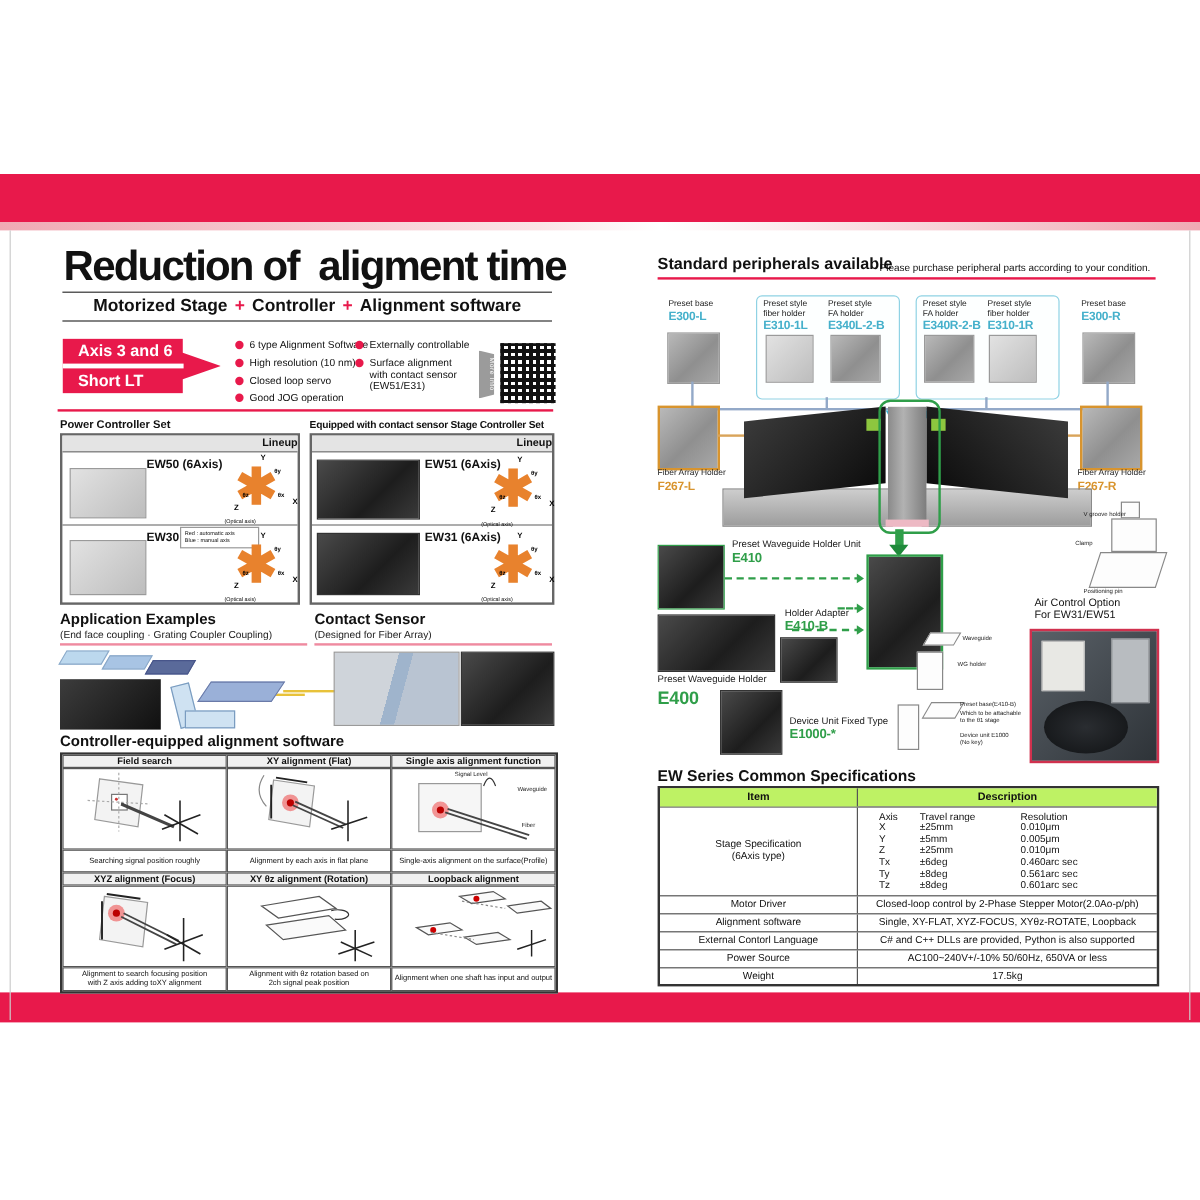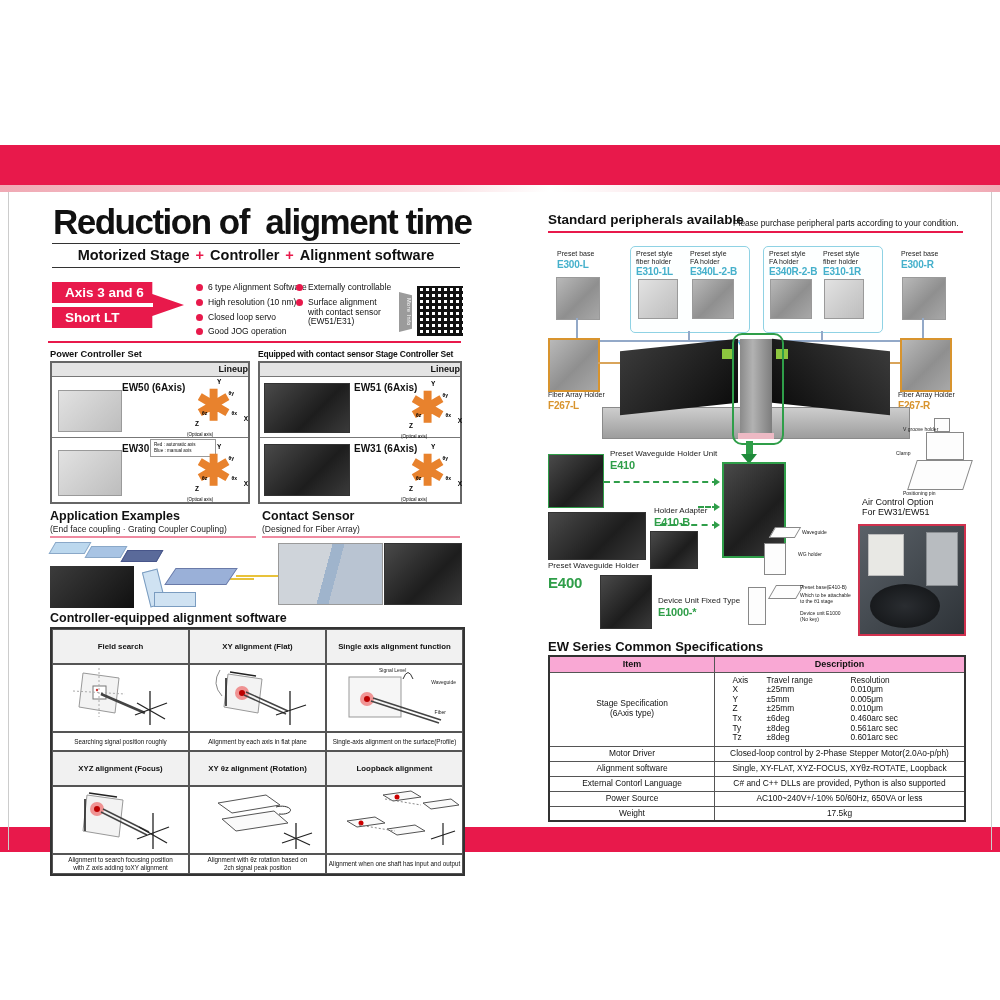--- a/index.html
+++ b/index.html
@@ -45,42 +45,42 @@
   .starg{position:absolute;left:4px;top:0;font-size:42px;line-height:50px;color:#e8822d;font-weight:bold}
   .al{position:absolute;font-size:6.5px;color:#000;font-weight:600}
   .al.y{top:-3px;left:25px}.al.x{right:-2px;bottom:13px}.al.z{left:3px;bottom:8px}
   .al.opt{left:-5px;bottom:-2px;font-size:4.5px;font-weight:400}
   .al.ty{top:9px;right:12px;font-size:5px}.al.tx{bottom:19px;right:9px;font-size:5px}.al.tz{bottom:19px;left:10px;font-size:5px}
   .notebox{position:absolute;border:1px solid #999;background:#fff;font-size:4.6px;line-height:1.3;padding:2px 3px;white-space:pre-line}
   .h2{position:absolute;font-weight:bold;font-size:12.5px}
   .h3sub{position:absolute;font-size:8.5px;color:#222}
   .sw{position:absolute;left:50px;top:627px;width:411px;display:grid;grid-template-columns:1fr 1fr 1fr;
       border:2px solid #333;background:#fff}
-  .swh{border:1px solid #555;background:#f1f1f1;text-align:center;font-size:7.8px;font-weight:600;padding:12px 0}
+  .swh{border:1px solid #555;background:#f1f1f1;text-align:center;font-size:7.8px;font-weight:600;padding:0 0}
   .swb{border:1px solid #555;height:66px;position:relative;background:#fff;overflow:hidden}
   .swc{border:1px solid #555;min-height:15px;display:flex;align-items:center;justify-content:center;
        text-align:center;font-size:6.3px;line-height:1.25;white-space:pre-line;padding:1px}
   .dlbl{position:absolute;font-size:5px;color:#222}
   .ptype{position:absolute;font-size:7px;line-height:1.15;white-space:pre-line;color:#222}
   .pmodel{position:absolute;font-size:10px;font-weight:bold;color:#45b0cb;letter-spacing:-.2px}
   .group{position:absolute;border:1.5px solid #8fd2e4;border-radius:5px;background:#fdffff}
   .fam{color:#d8942e}
   .grn{color:#2f9e49}
   .cline{position:absolute;background:#93a9c8}
   .oline{position:absolute;background:#d9a45a}
   .gline{position:absolute;background:#2f9e49}
   .gdash{position:absolute;border-top:2px dashed #2f9e49}
   .gtri{position:absolute;width:0;height:0;border-top:4px solid transparent;border-bottom:4px solid transparent;border-left:6px solid #2f9e49}
   .spec{position:absolute;left:548px;top:655px;width:414px;border:2px solid #333;font-size:8.4px;background:#fff}
   .srow{display:flex;border-top:1px solid #555;align-items:stretch}
   .srow.first{border-top:none}
   .sitem{width:160px;border-right:1px solid #555;display:flex;align-items:center;justify-content:center;
          text-align:center;white-space:pre-line;padding:2px;line-height:1.18}
   .sdesc{flex:1;display:flex;align-items:center;justify-content:center;text-align:center;padding:2px;line-height:1.18}
-  .shead{background:#f9a8d4;font-weight:bold;font-size:9px}
+  .shead{background:#bef264;font-weight:bold;font-size:9px}
   .ssgrid{display:grid;grid-template-columns:34px 84px 96px;font-size:8.3px;line-height:1.16;text-align:left;width:214px;margin:1px auto}
   .shape{position:absolute}
   .outl{position:absolute;border:1px solid #888;background:#fdfdfd}
 </style>
 </head>
 <body>
 
 <div id="page">
 
   <div class="band" style="top:145px;height:40px"></div>

